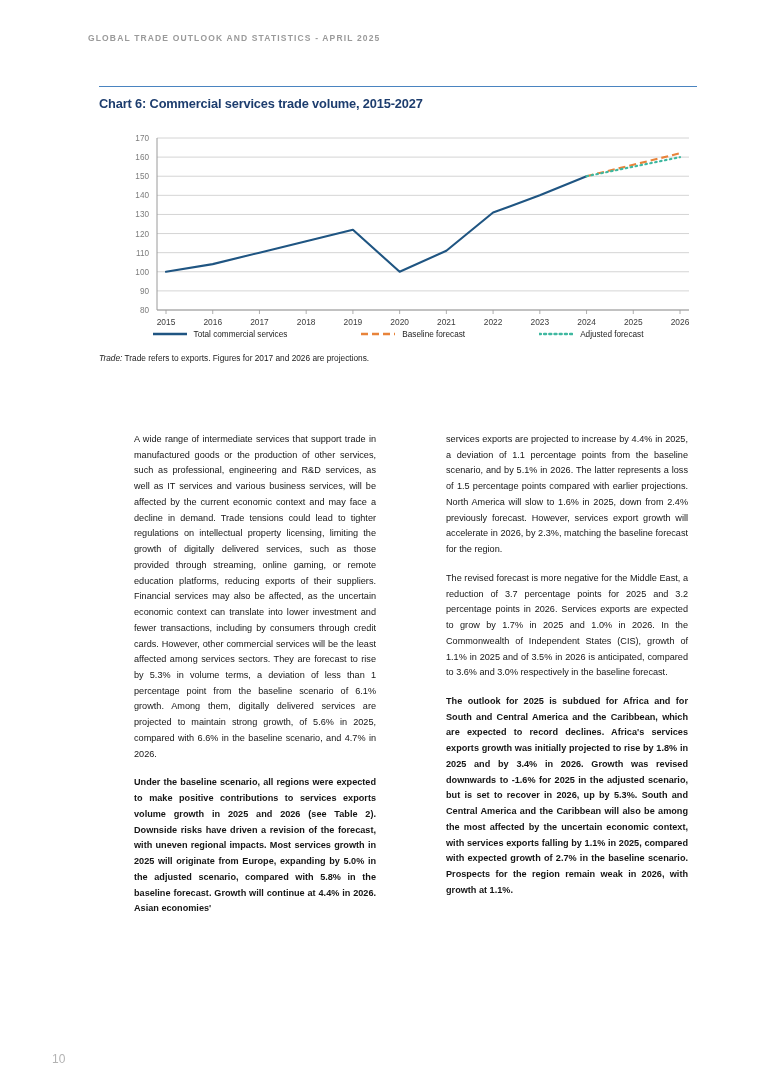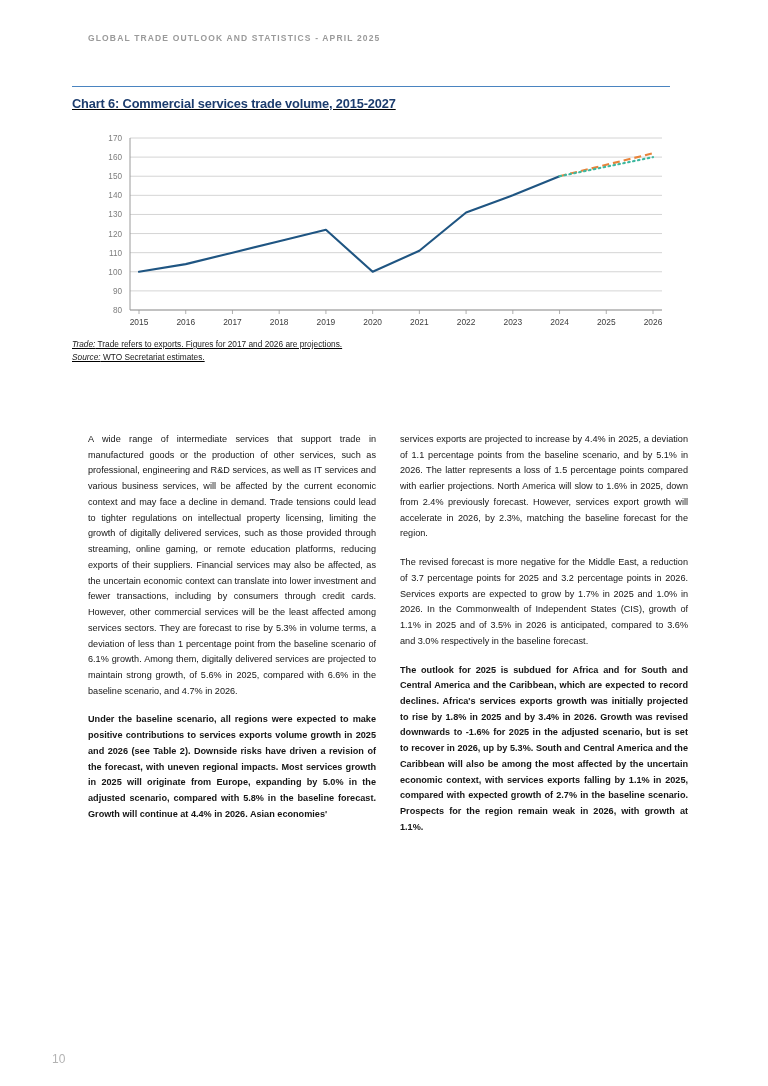--- a/index.html
+++ b/index.html
@@ -9,21 +9,21 @@
     font-family: "Liberation Sans", sans-serif;
   }
   .page { position: relative; width: 620px; height: 1086px; background:#fff; }
 
   .running-head {
     position: absolute; left: 88px; top: 33px;
     font-size: 8.5px; font-weight: bold; letter-spacing: 1.15px;
     color: #9a9a9a; text-transform: uppercase;
   }
 
-  .chart-block { position: absolute; left: 72px; top: 86px; width: 600px; text-decoration: underline; }
+  .chart-block { position: absolute; left: 99px; top: 86px; width: 600px; }
   .chart-rule { width: 598px; height: 1px; background: #2a6eb5; opacity:.85; }
   .chart-title {
     margin-top: 9px;
     font-size: 12.8px; font-weight: bold; color: #1d3d6e; letter-spacing: -0.15px;
   }
   .chart-subtitle { margin-top: 5px; font-size: 8.6px; color: #2a5c96; }
 
   .plot-wrap { position: relative; margin-top: 9px; width: 598px; height: 205px; }
   .plot-svg { display:block; }
 
@@ -35,21 +35,21 @@
   .legend-item + .legend-item { margin-left: 74px; }
   .legend-key { width: 34px; height: 10px; margin-right: 7px; }
 
   .notes { margin-top: 13px; font-size: 8.3px; color:#1a1a1a; line-height: 1.55; }
   .notes i { font-style: italic; }
 
   .columns {
     position: absolute; left: 88px; top: 432px; width: 600px;
     display: flex; gap: 24px;
   }
-  .col { width: 288px; }
+  .col { width: 288px; margin-left: 46px; }
   .col p {
     font-size: 9.15px; line-height: 1.72; color: #151515;
     text-align: justify; text-justify: inter-word;
     margin-bottom: 13px;
   }
   .col p:last-child { margin-bottom: 0; font-weight: bold; }
 
   .folio {
     position: absolute; left: 52px; top: 1052px;
     font-size: 12px; color: #b3b3b3;
@@ -122,27 +122,44 @@
             <line x1="487.54545454545456" x2="487.54545454545456" y1="190" y2="194" stroke="#9a9a9a" stroke-width="0.8"></line>
             <text x="487.54545454545456" y="205" text-anchor="middle" class="xaxis-label">2024</text>
             <line x1="534.2727272727273" x2="534.2727272727273" y1="190" y2="194" stroke="#9a9a9a" stroke-width="0.8"></line>
             <text x="534.2727272727273" y="205" text-anchor="middle" class="xaxis-label">2025</text>
             <line x1="581" x2="581" y1="190" y2="194" stroke="#9a9a9a" stroke-width="0.8"></line>
             <text x="581" y="205" text-anchor="middle" class="xaxis-label">2026</text>
           </g>
       </svg>
     </div>
 
+    <div class="legend">
+      <div class="legend-item">
+        <svg class="legend-key" viewBox="0 0 34 10">
+          <line x1="0" y1="5" x2="34" y2="5" stroke="#1f5582" stroke-width="2.6"></line>
+        </svg>
+        <span>Total commercial services</span>
+      </div>
+      <div class="legend-item">
+        <svg class="legend-key" viewBox="0 0 34 10">
+          <line x1="0" y1="5" x2="34" y2="5" stroke="#e8833a" stroke-width="2.6" stroke-dasharray="7 4"></line>
+        </svg>
+        <span>Baseline forecast</span>
+      </div>
+      <div class="legend-item">
+        <svg class="legend-key" viewBox="0 0 34 10">
+          <line x1="0" y1="5" x2="34" y2="5" stroke="#3fb8a0" stroke-width="2.6" stroke-dasharray="1.8 3.4" stroke-linecap="round"></line>
+        </svg>
+        <span>Adjusted forecast</span>
+      </div>
+    </div>
 
     <div class="notes">
       <div>
         <i>Trade:</i><span> Trade refers to exports. Figures for 2017 and 2026 are projections.</span>
-      </div>
-      <div>
-        <i>Source:</i><span> WTO Secretariat estimates.</span>
       </div>
     </div>
   </div>
 
   <div class="columns">
     <div class="col">
       <p>A wide range of intermediate services that support trade in manufactured goods or the production of other services, such as professional, engineering and R&amp;D services, as well as IT services and various business services, will be affected by the current economic context and may face a decline in demand. Trade tensions could lead to tighter regulations on intellectual property licensing, limiting the growth of digitally delivered services, such as those provided through streaming, online gaming, or remote education platforms, reducing exports of their suppliers. Financial services may also be affected, as the uncertain economic context can translate into lower investment and fewer transactions, including by consumers through credit cards. However, other commercial services will be the least affected among services sectors. They are forecast to rise by 5.3% in volume terms, a deviation of less than 1 percentage point from the baseline scenario of 6.1% growth. Among them, digitally delivered services are projected to maintain strong growth, of 5.6% in 2025, compared with 6.6% in the baseline scenario, and 4.7% in 2026.</p>
       <p>Under the baseline scenario, all regions were expected to make positive contributions to services exports volume growth in 2025 and 2026 (see Table 2). Downside risks have driven a revision of the forecast, with uneven regional impacts. Most services growth in 2025 will originate from Europe, expanding by 5.0% in the adjusted scenario, compared with 5.8% in the baseline forecast. Growth will continue at 4.4% in 2026. Asian economies'</p>
     </div>
     <div class="col">

